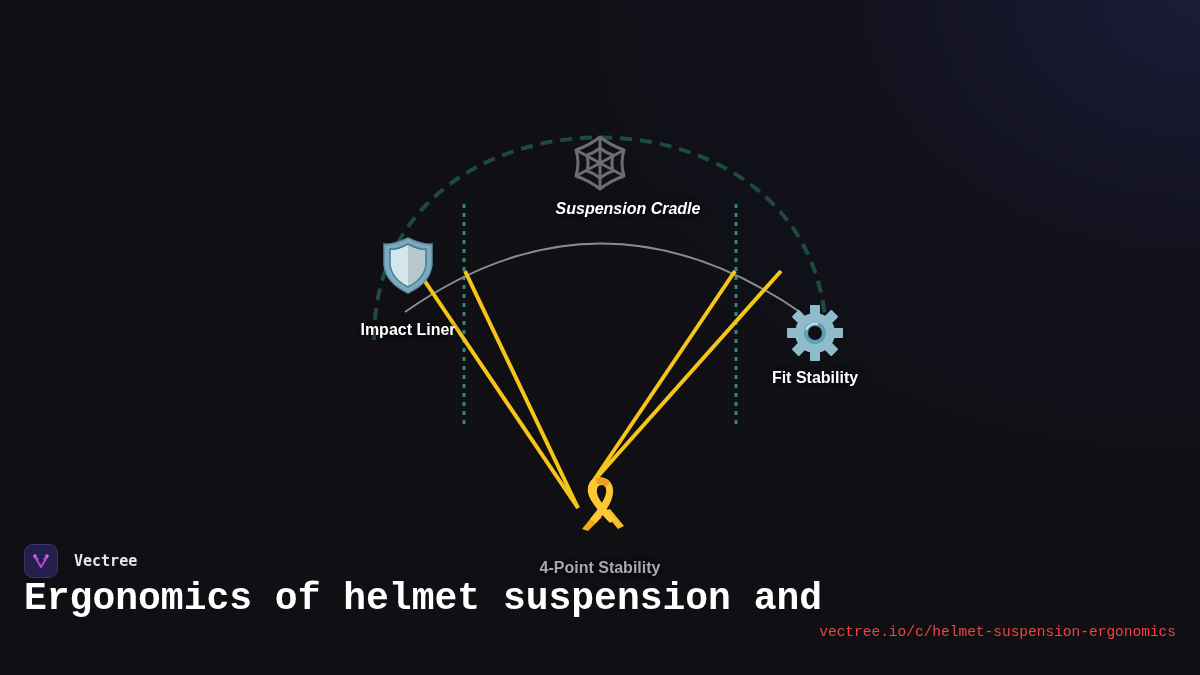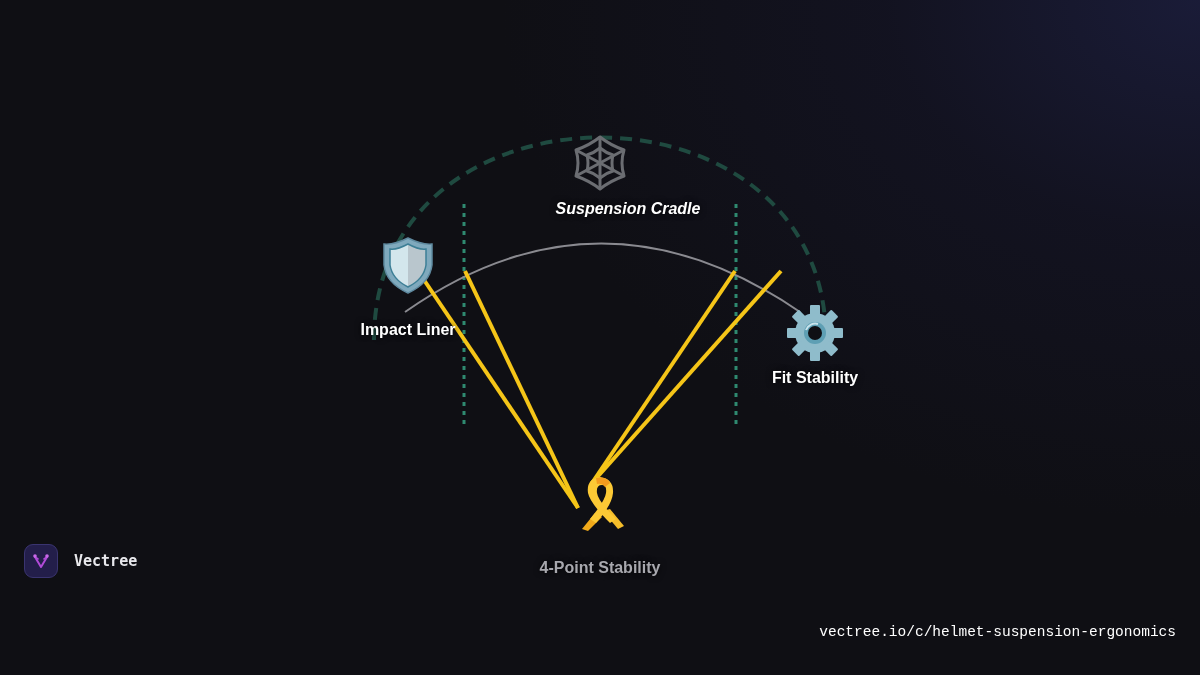--- a/index.html
+++ b/index.html
@@ -31,21 +31,21 @@
     .brand-name {
       color: #e8e8ec; font-family: "DejaVu Sans Mono", monospace; font-weight: bold; font-size: 15px;
     }
     .title {
       position: absolute; left: 24px; top: 582px; margin: 0;
       color: #ffffff; font-family: "Liberation Mono", monospace; font-weight: bold;
       font-size: 38px; line-height: 33px; letter-spacing: 0px;
     }
     .url {
       position: absolute; right: 24px; top: 624px;
-      color: #ffffff; font-family: "Liberation Mono", monospace; font-size: 14.5px;
+      color: #ef4444; font-family: "Liberation Mono", monospace; font-size: 14.5px;
     }
   </style>
 </head>
 <body>
 
 <div class="bg-glow"></div>
 
 <svg class="diagram" width="1200" height="675" viewBox="0 0 1200 675">
 
   <path d="M 374 340 C 374 70, 826 70, 826 340" fill="none" stroke="#1f4a40" stroke-width="4" stroke-dasharray="12 8"></path>
@@ -111,16 +111,16 @@
       <path d="M 4 6 L 10 16 L 16 6" fill="none" stroke="#b04ad8" stroke-width="2" stroke-linecap="round" stroke-linejoin="round"></path>
       <path d="M 4 6 L 7 8 M 16 6 L 13 8" stroke="#b04ad8" stroke-width="1.6" stroke-linecap="round"></path>
       <circle cx="4" cy="5" r="1.8" fill="#c86ae8"></circle>
       <circle cx="16" cy="5" r="1.8" fill="#c86ae8"></circle>
     </svg>
   </div>
   <span class="brand-name">Vectree</span>
 </div>
 
 <h1 class="title">
-  <br>
+  <span>Ergonomics of helmet suspension and</span><br>
 </h1>
 
 <div class="url">vectree.io/c/helmet-suspension-ergonomics</div>
 
 </body></html>

